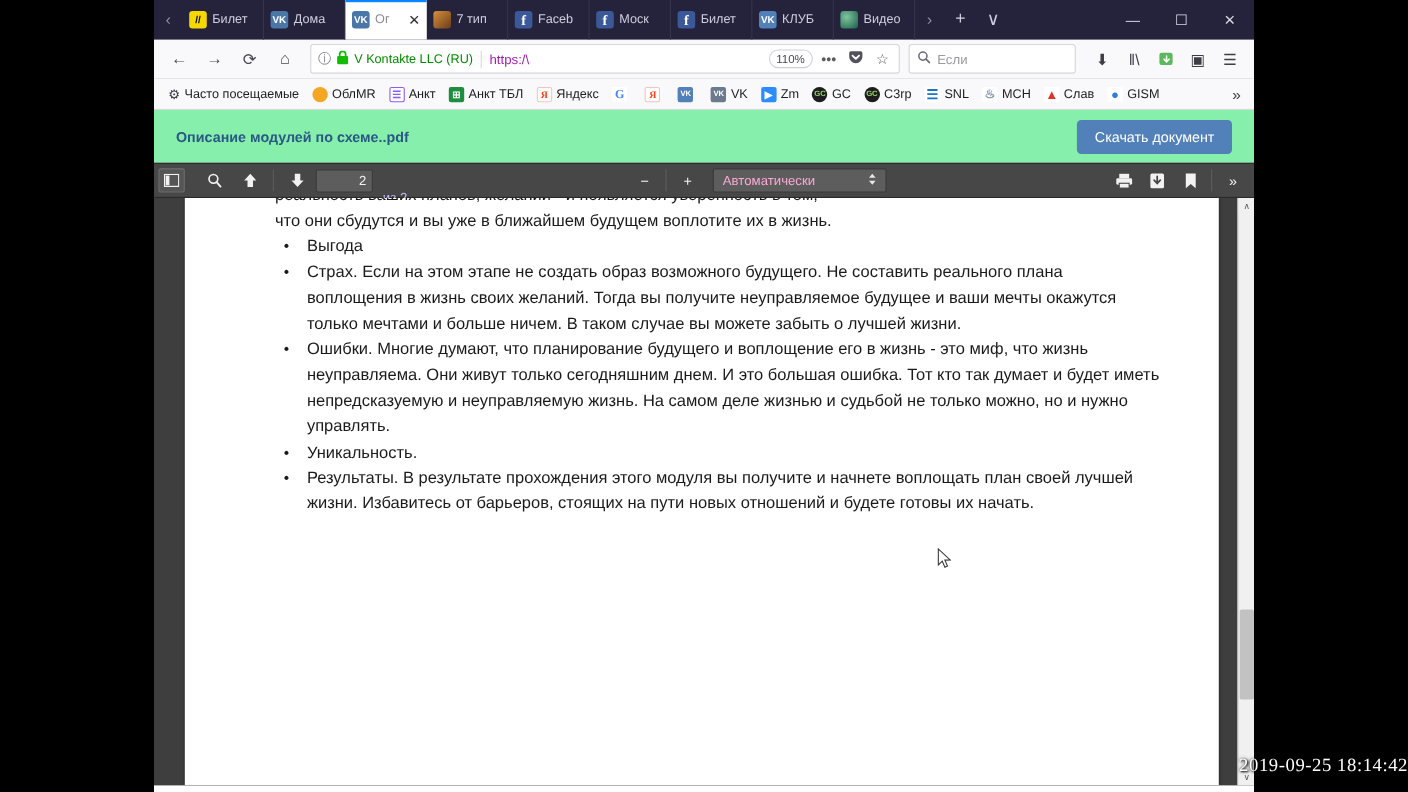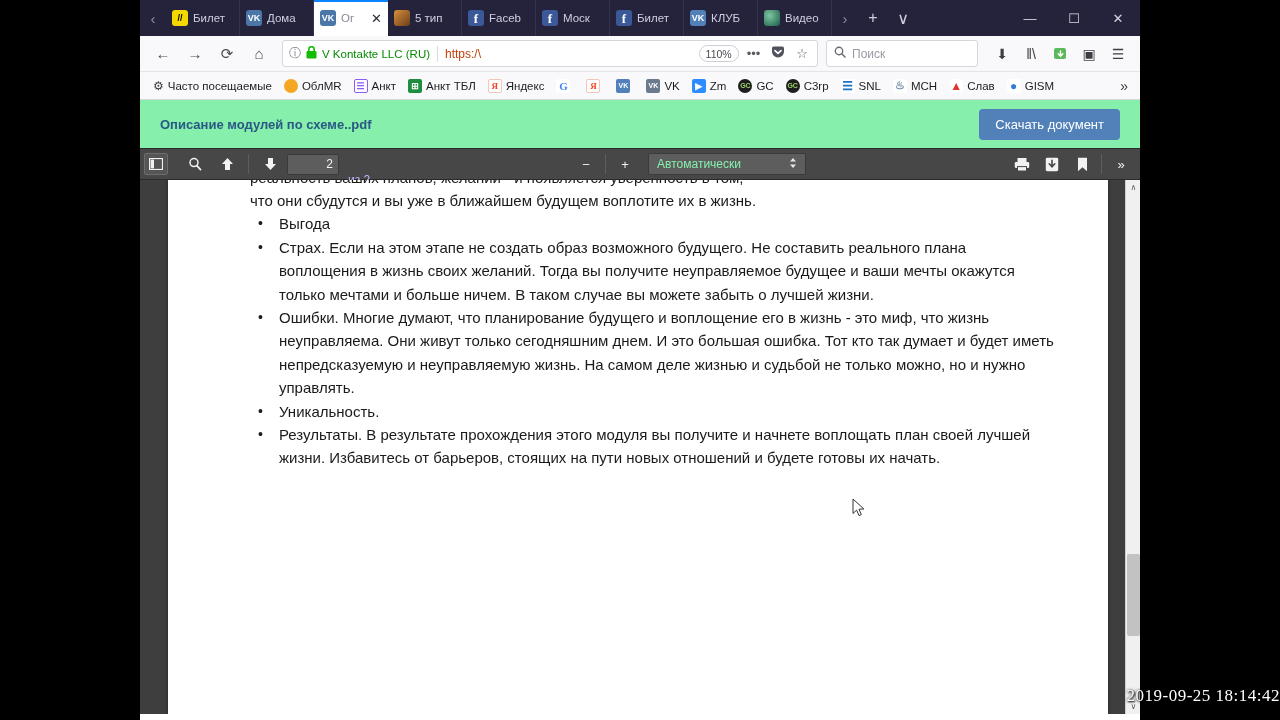--- a/index.html
+++ b/index.html
@@ -74,21 +74,21 @@
   }
   .urlbar {
     flex: 1 1 auto; height: 27px; background:#fff; border:1px solid #d5d5dc;
     border-radius: 3px; display:flex; align-items:center; padding: 0 6px; gap:5px;
     margin: 0 6px; min-width: 0;
   }
   .ident-icon { color:#7c7c86; font-size:12px; flex:0 0 auto;}
   .lock { color:#12bc00; font-size:11px; flex:0 0 auto;}
   .owner { color:#058b00; font-size:11.5px; flex:0 0 auto; white-space:nowrap;}
   .urlsep { width:1px; height:16px; background:#d9d9df; flex:0 0 auto; margin:0 2px;}
-  .urltext { color:#c2410c; font-size:12px; overflow:hidden; white-space:nowrap; flex:1 1 auto;}
+  .urltext { color:#a21caf; font-size:12px; overflow:hidden; white-space:nowrap; flex:1 1 auto;}
   .zoombadge {
     border:1px solid #cfcfd6; border-radius:10px; padding:0 6px; font-size:10.5px;
     color:#4a4a52; height:17px; display:flex; align-items:center; flex:0 0 auto;
   }
   .urlicon { color:#5a5a63; font-size:13px; flex:0 0 auto; padding:0 3px;}
   .urlicon.pocket { color:#50525e; }
   .searchbar {
     width: 152px; height: 27px; background:#fff; border:1px solid #d5d5dc;
     border-radius: 3px; display:flex; align-items:center; gap:6px; padding:0 7px;
     flex:0 0 auto;
@@ -154,21 +154,21 @@
   .ptsep { width:1px; height:20px; background:#5d5d5d; margin:0 4px; flex:0 0 auto;}
   .pageinput {
     width: 52px; height: 21px; background:#5d5d5d; border:1px solid #3a3a3a;
     border-radius:2px; color:#f2f2f2; font-size:12px; text-align:right;
     padding: 0 5px; display:flex; align-items:center; justify-content:flex-end;
   }
   .pageof { color:#c4b5fd; font-size:12px; margin-left:7px; white-space:nowrap;margin-top:31px;}
   .zoomgroup { display:flex; align-items:center; margin-left:auto;}
   .scalesel {
     width: 158px; height: 22px; background:#5d5d5d; border:1px solid #3a3a3a;
-    border-radius:2px; color:#86efac; font-size:12px; display:flex; align-items:center;
+    border-radius:2px; color:#f9a8d4; font-size:12px; display:flex; align-items:center;
     padding: 0 8px; justify-content:space-between; margin-left:8px;
   }
   .rightpt { display:flex; align-items:center; margin-left:auto; }
 
   
   .pdfviewer {
     position: relative; height: 534px; background:#3e3e3e; overflow:hidden;
   }
   .pdfpage {
     position:absolute; left: 28px; top: 0; width: 940px; height: 534px;
@@ -239,21 +239,21 @@
       </div>
 
       <div class="tab active">
         <span class="favicon fav-vk">VK</span>
         <span class="tlabel">Ог</span>
         <span class="tclose">✕</span>
       </div>
 
       <div class="tab">
         <span class="favicon fav-img"></span>
-        <span class="tlabel">5 тип</span>
+        <span class="tlabel">7 тип</span>
       </div>
 
       <div class="tab">
         <span class="favicon fav-fb">f</span>
         <span class="tlabel">Faceb</span>
       </div>
 
       <div class="tab">
         <span class="favicon fav-fb">f</span>
         <span class="tlabel">Моск</span>
@@ -313,21 +313,21 @@
         <span class="urlicon">☆</span>
       </div>
 
       <div class="searchbar">
         <span class="sicon">
           <svg width="12" height="12" viewBox="0 0 12 12">
             <circle cx="5" cy="5" r="3.7" fill="none" stroke="#6b6b74" stroke-width="1.4"></circle>
             <line x1="7.8" y1="7.8" x2="11" y2="11" stroke="#6b6b74" stroke-width="1.5" stroke-linecap="round"></line>
           </svg>
         </span>
-        <span class="sph">Поиск</span>
+        <span class="sph">Если</span>
       </div>
 
       <div class="toolicons">
         <span class="ti">⬇</span>
         <span class="ti">‖\</span>
         <span class="ti">
           <svg width="15" height="15" viewBox="0 0 15 15">
             <rect x="1" y="2" width="12" height="11" rx="2" fill="#5cb85c"></rect>
             <path d="M7.5 5 v5 M5.2 7.8 L7.5 10.2 L9.8 7.8" stroke="#fff" stroke-width="1.4" fill="none" stroke-linecap="round"></path>
           </svg>

